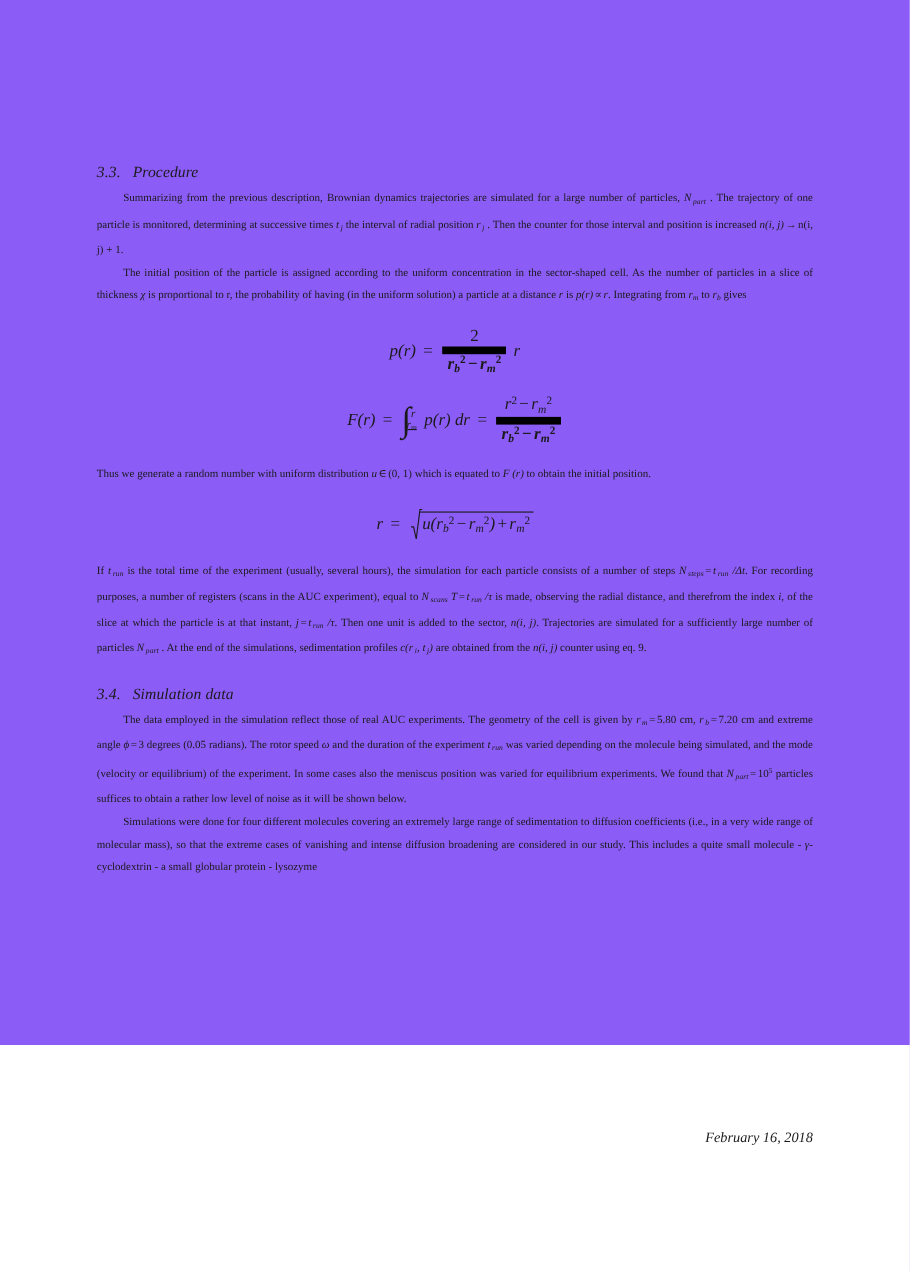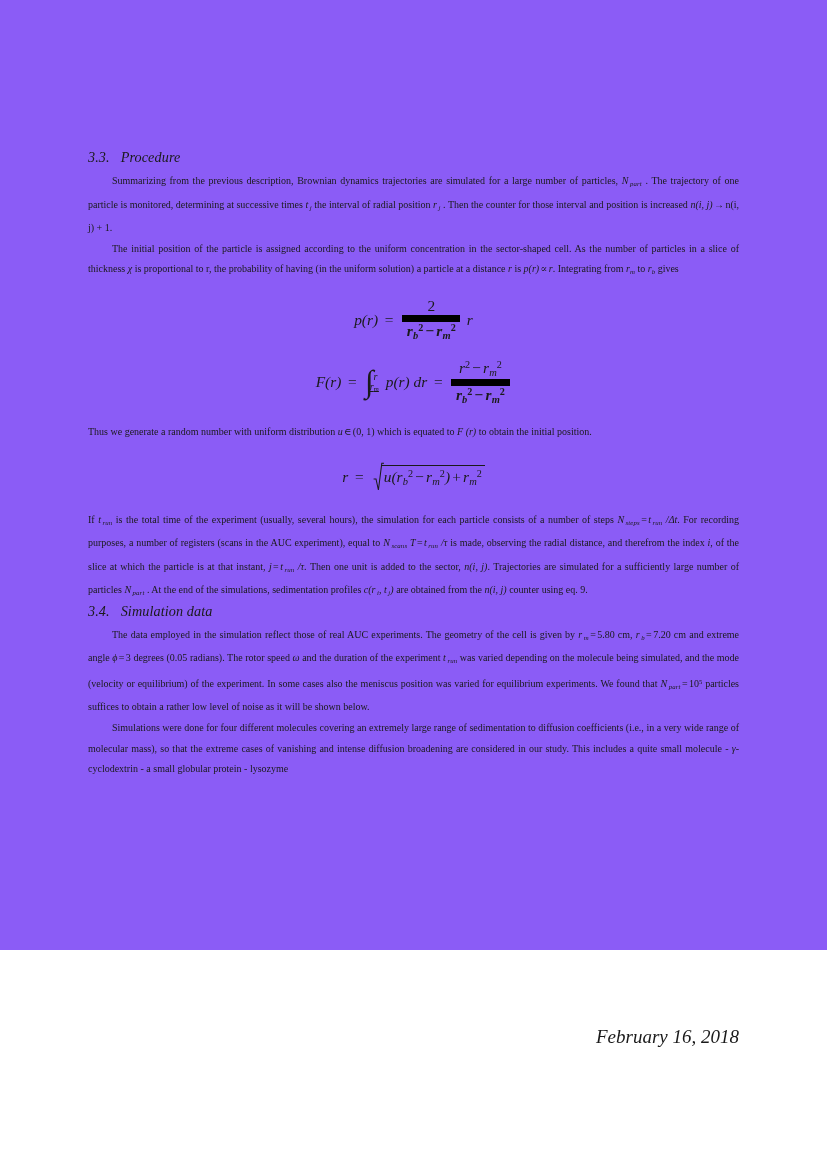--- a/index.html
+++ b/index.html
@@ -141,21 +141,21 @@
     padding: 2px 0.18em 2px 0.10em;
   }
 
   .footer {
     position: absolute;
     left: 88px;
     top: 1026px;
     width: 651px;
     text-align: right;
     font-style: italic;
-    font-size: 19px;
+    font-size: 13px;
   }
 </style>
 </head>
 <body>
 
 <div class="page">
   <div class="content">
 
     <div class="sec-head">
       <span class="num">3.3.</span>
@@ -258,21 +258,21 @@
       <span class="mi">j</span><span class="op">=</span><span class="mi">t</span><sub class="mathsub">run</sub> <span class="mi">/τ</span><span>. Then one unit is added to the sector,</span>
       <span class="mi">n(i, j)</span><span>. Trajectories are simulated for a sufficiently large number of particles</span>
       <span class="mi">N</span><sub class="mathsub">part</sub>
       <span>. At the end of the simulations, sedimentation profiles</span>
       <span class="mi">c(r</span><sub class="mathsub">i</sub><span class="mi">, t</span><sub class="mathsub">j</sub><span class="mi">)</span>
       <span>are obtained from the</span>
       <span class="mi">n(i, j)</span>
       <span>counter using eq. 9.</span>
     </p>
 
-    <div class="sec-head" style="">
+    <div class="sec-head" style="margin-top:20px;">
       <span class="num">3.4.</span>
       &nbsp;
       <span>Simulation data</span>
     </div>
 
     <p class="body indent">
       <span>The data employed in the simulation reflect those of real AUC experiments. The geometry of the cell is given by</span>
       <span class="mi">r</span><sub class="mathsub">m</sub><span class="op">=</span><span class="mn">5.80 cm</span><span>,</span>
       <span class="mi">r</span><sub class="mathsub">b</sub><span class="op">=</span><span class="mn">7.20 cm</span>
       <span>and extreme angle</span>

